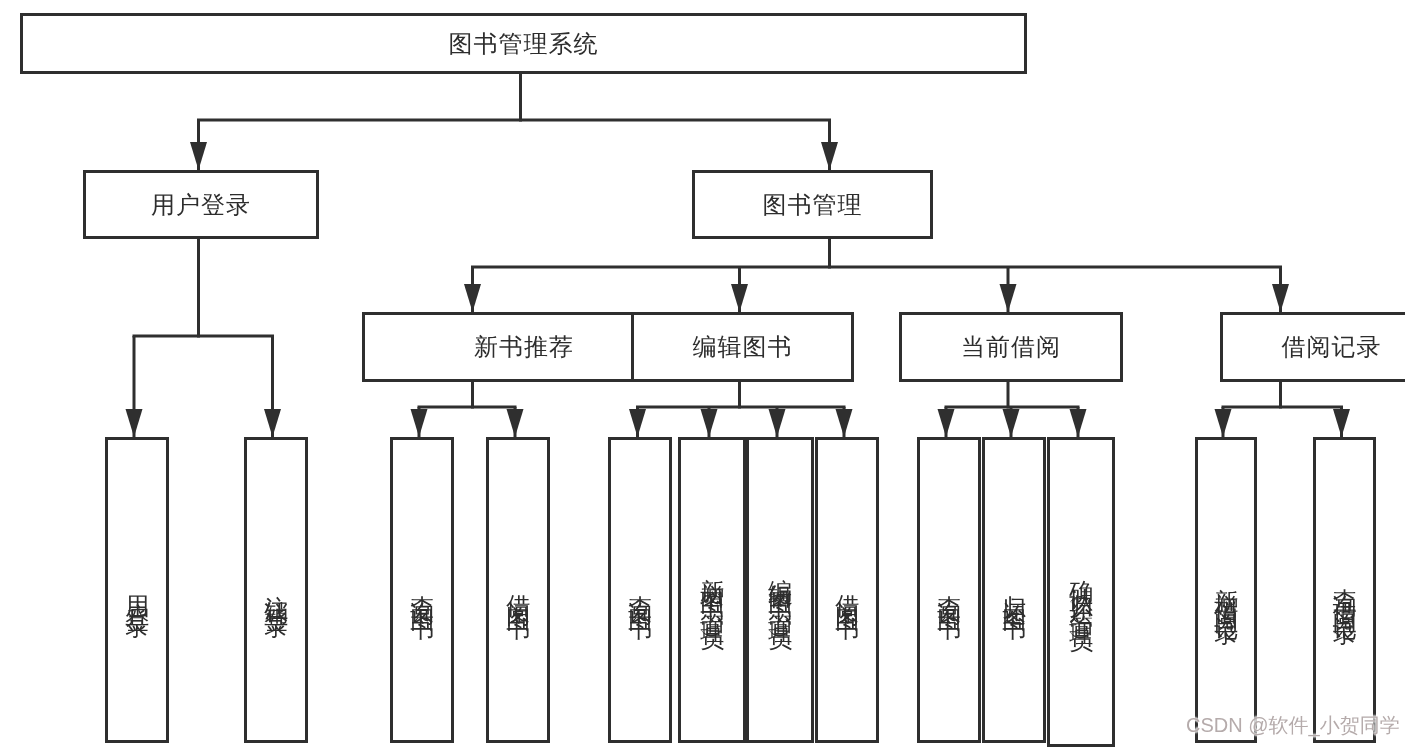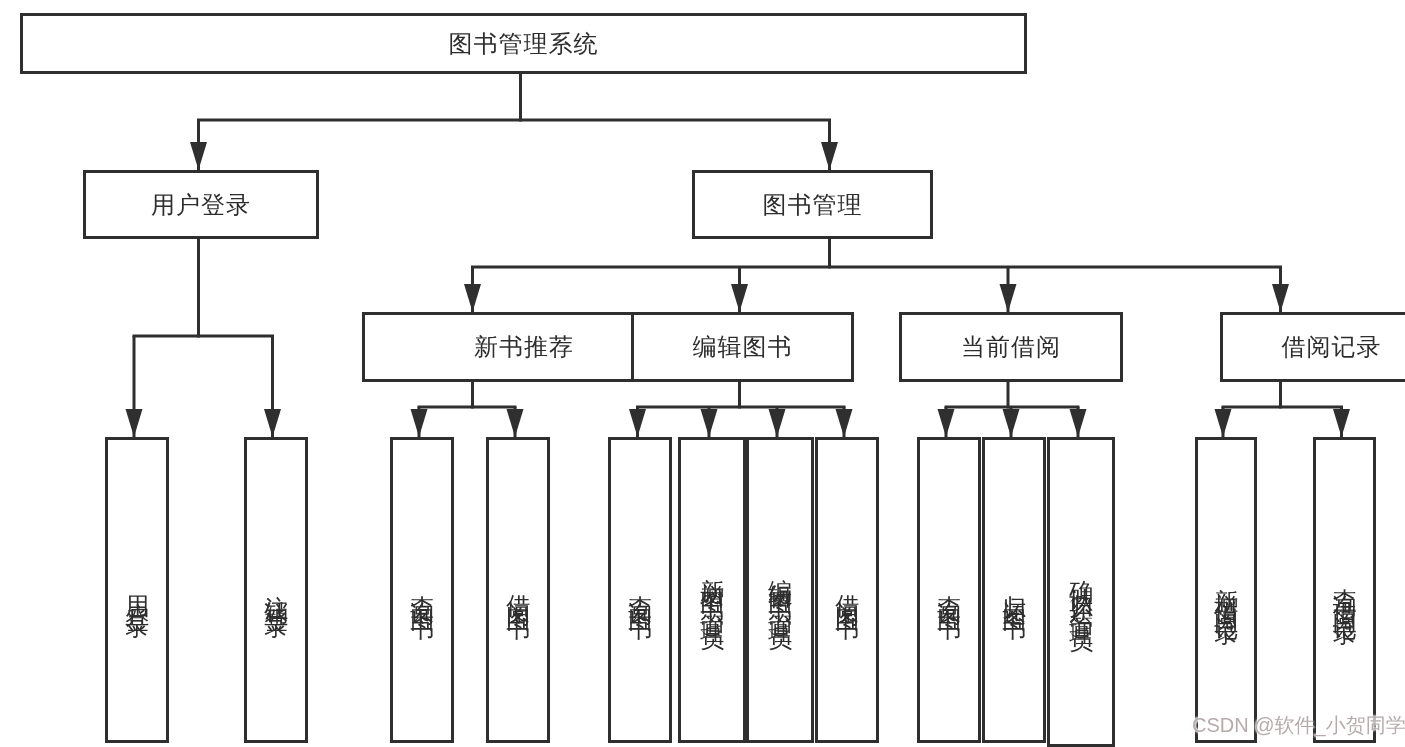--- a/index.html
+++ b/index.html
@@ -68,21 +68,20 @@
   .watermark {
     position: absolute;
     left: 1186px;
     top: 712px;
     z-index: 5;
     font-family: "Liberation Sans", sans-serif;
     font-size: 20px;
     color: #b5abab;
     white-space: nowrap;
     text-shadow: 0 0 2px #ffffff, 1px 1px 2px #ffffff, -1px -1px 2px #ffffff;
-    margin-left: 6px;
   }
 </style>
 </head>
 <body>
 
 <div class="canvas">
 
   <svg class="connectors" width="1405" height="747" viewBox="0 0 1405 747" xmlns="http://www.w3.org/2000/svg">
     <defs>
       <marker id="arr" markerUnits="userSpaceOnUse" markerWidth="30" markerHeight="20" refX="28" refY="9" orient="auto">

